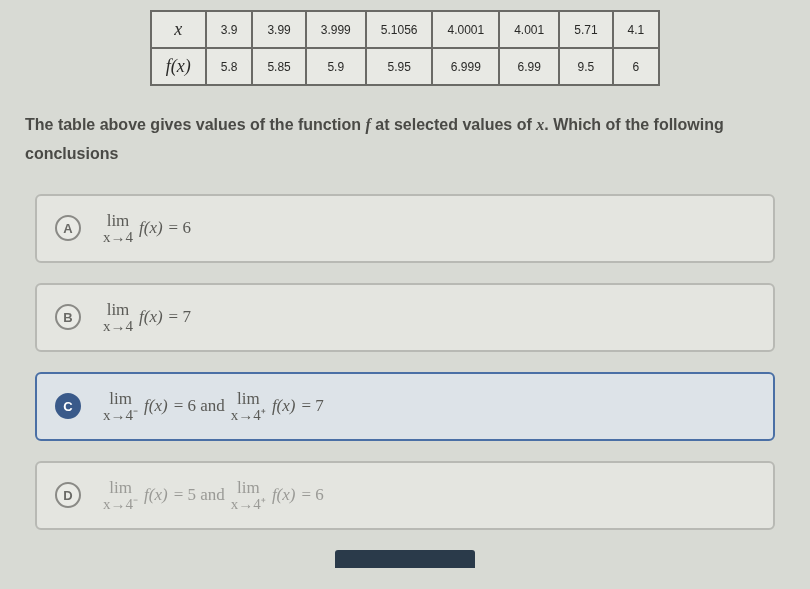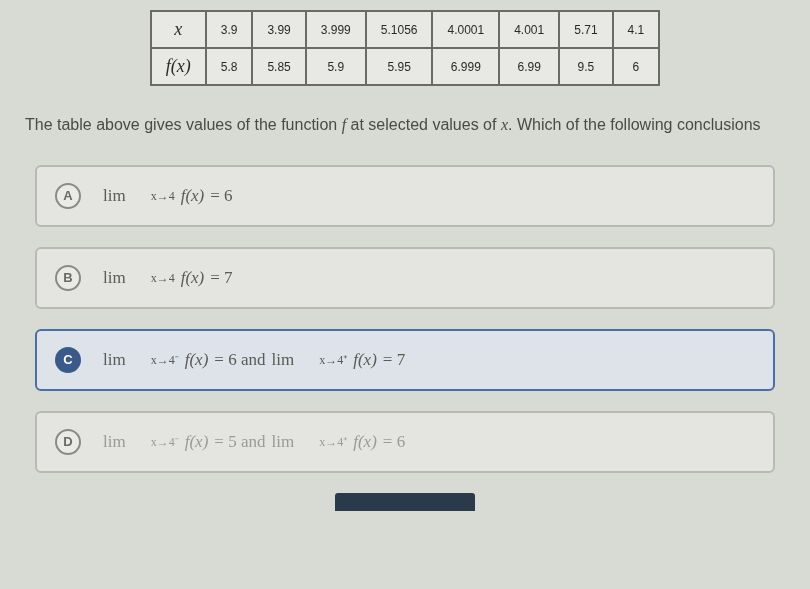--- a/index.html
+++ b/index.html
@@ -34,20 +34,21 @@
     td.header-cell {
       font-style: italic;
       font-family: 'Times New Roman', serif;
       font-size: 18px;
     }
     .prompt {
       font-size: 16px;
       line-height: 1.8;
       margin-bottom: 25px;
       color: #4a4a46;
+      font-weight: bold;
     }
     .prompt .fn {
       font-style: italic;
       font-family: 'Times New Roman', serif;
     }
     .options {
       padding: 0 10px;
     }
     .option {
       display: flex;
@@ -90,31 +91,30 @@
       color: #5a5a56;
       display: flex;
       align-items: center;
       gap: 6px;
     }
     .option.faded .option-content {
       color: #9a9a96;
     }
     .lim-expr {
       display: inline-flex;
-      flex-direction: row;
+      flex-direction: column;
       align-items: center;
       line-height: 1;
     }
     .lim-top {
       font-size: 17px;
     }
     .lim-bot {
-      font-size: 12px;
+      font-size: 15px;
       margin-top: 1px;
-      margin-left: 25px;
     }
     .fx {
       font-style: italic;
     }
     .footer-btn {
       display: flex;
       justify-content: center;
       margin-top: 5px;
     }
     .btn-dark {

